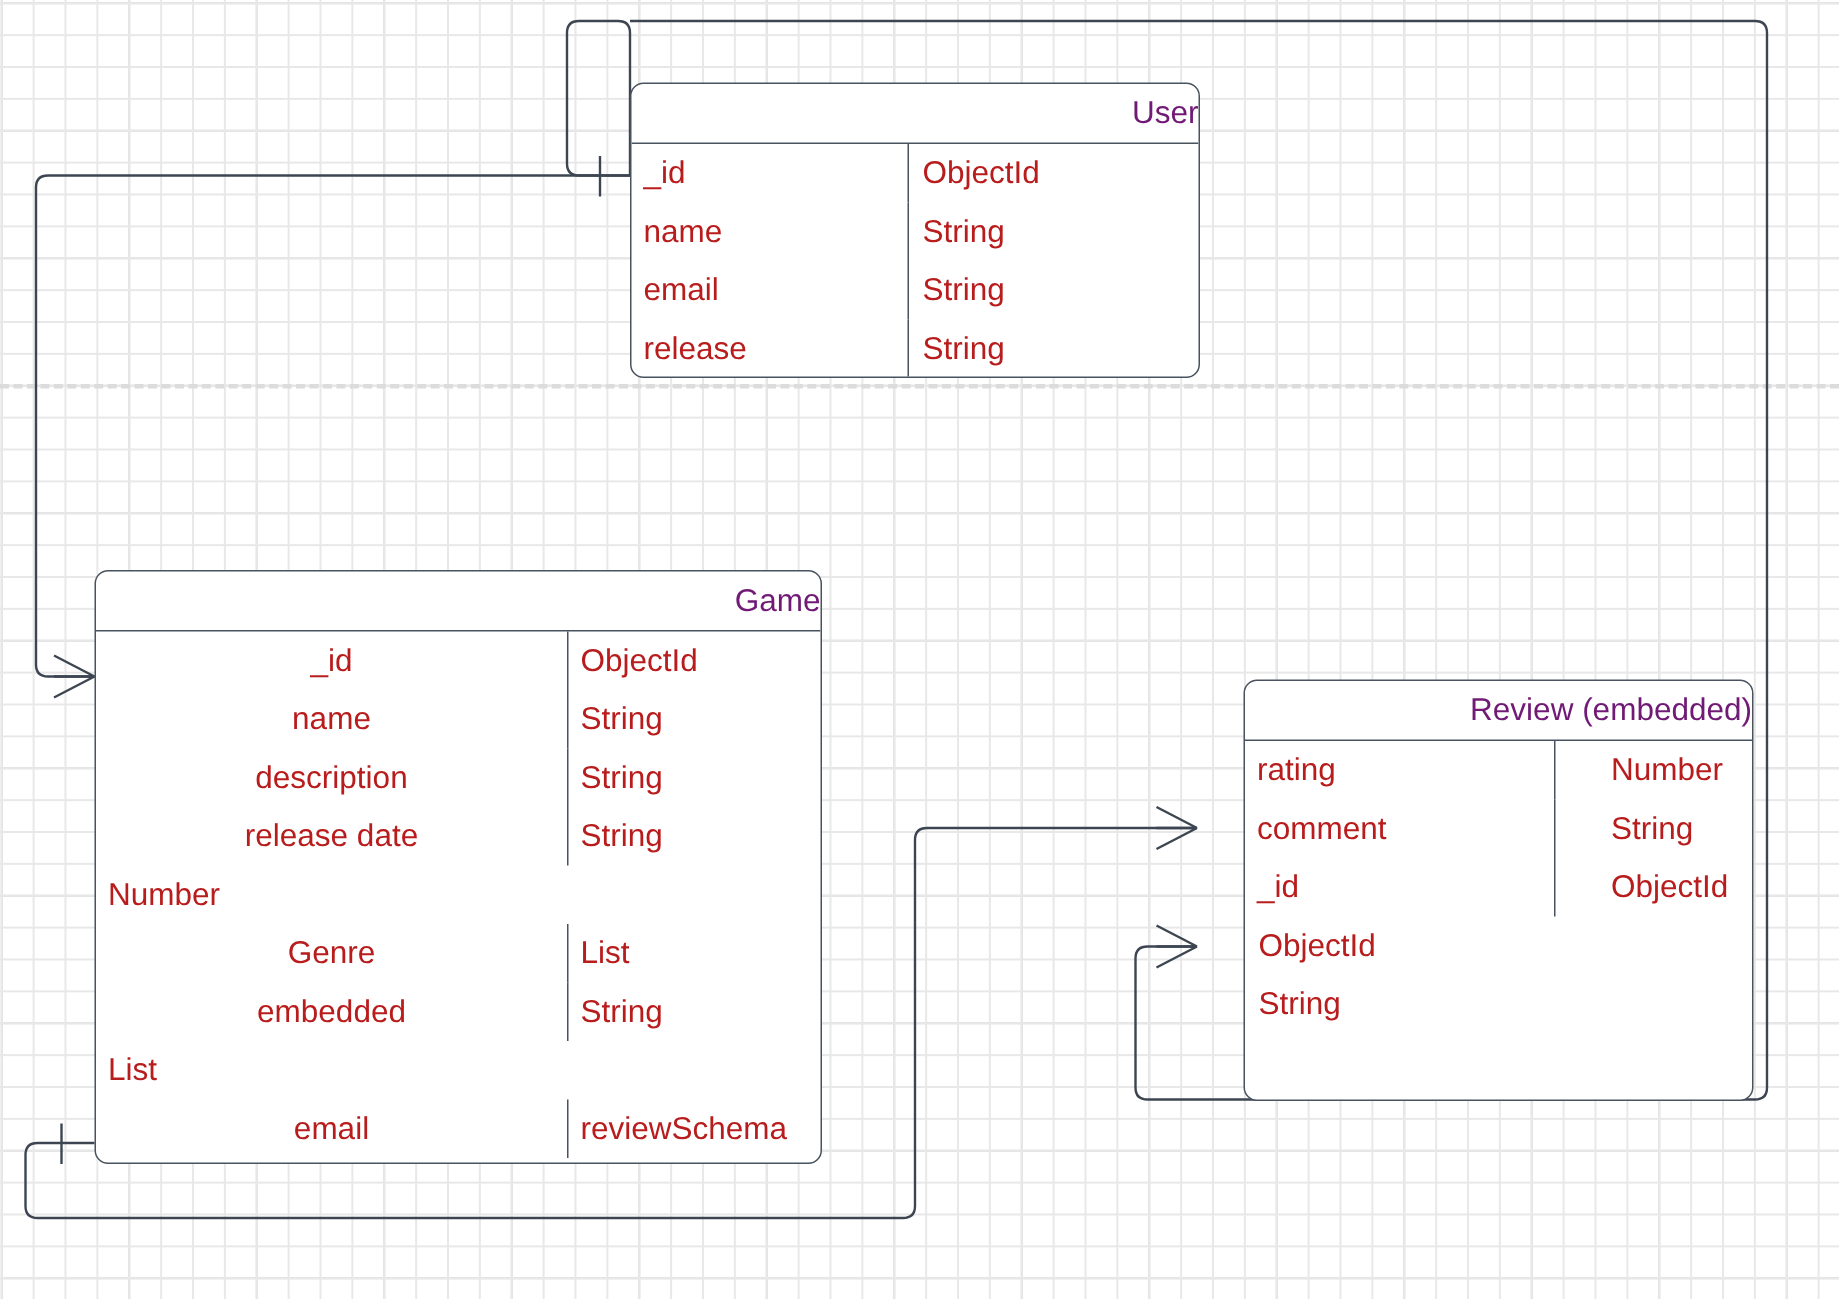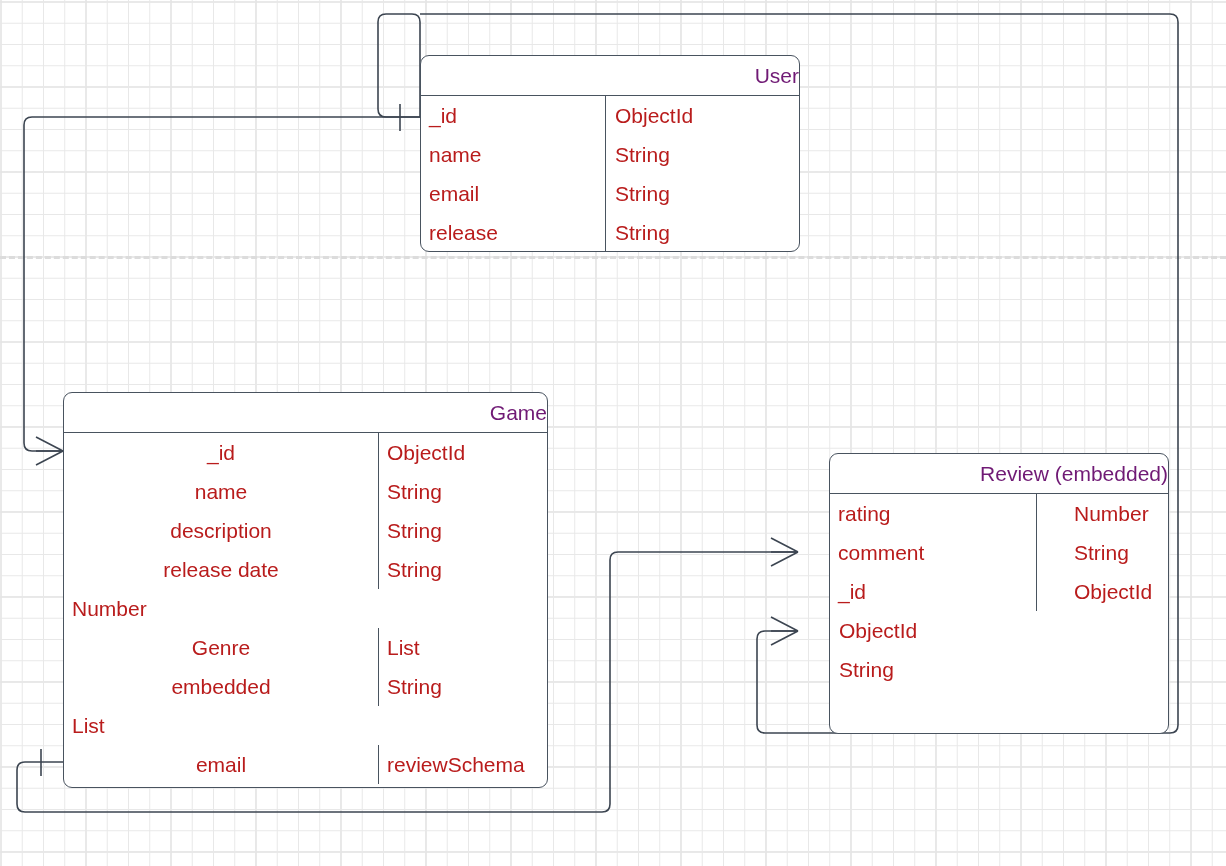--- a/index.html
+++ b/index.html
@@ -102,21 +102,21 @@
   #entity-user .row { height: 39px; }
   #entity-user .cell-field {
     width: 185px; padding-left: 8px; font-size: 21px; justify-content: flex-start;
   }
   #entity-user .cell-type {
     width: 193px; padding-left: 9px; font-size: 21px;
   }
 
   
   #entity-game {
-    left: 63px; top: 392px; width: 485px; height: 396px;
+    left: 63px; top: 380px; width: 485px; height: 396px;
   }
   #entity-game .entity-title {
     height: 40px; line-height: 39px; font-size: 21px;
   }
   #entity-game .row { height: 39px; }
   #entity-game .cell-field {
     width: 315px; font-size: 21px; justify-content: center;
   }
   #entity-game .cell-type {
     width: 168px; padding-left: 8px; font-size: 21px;

